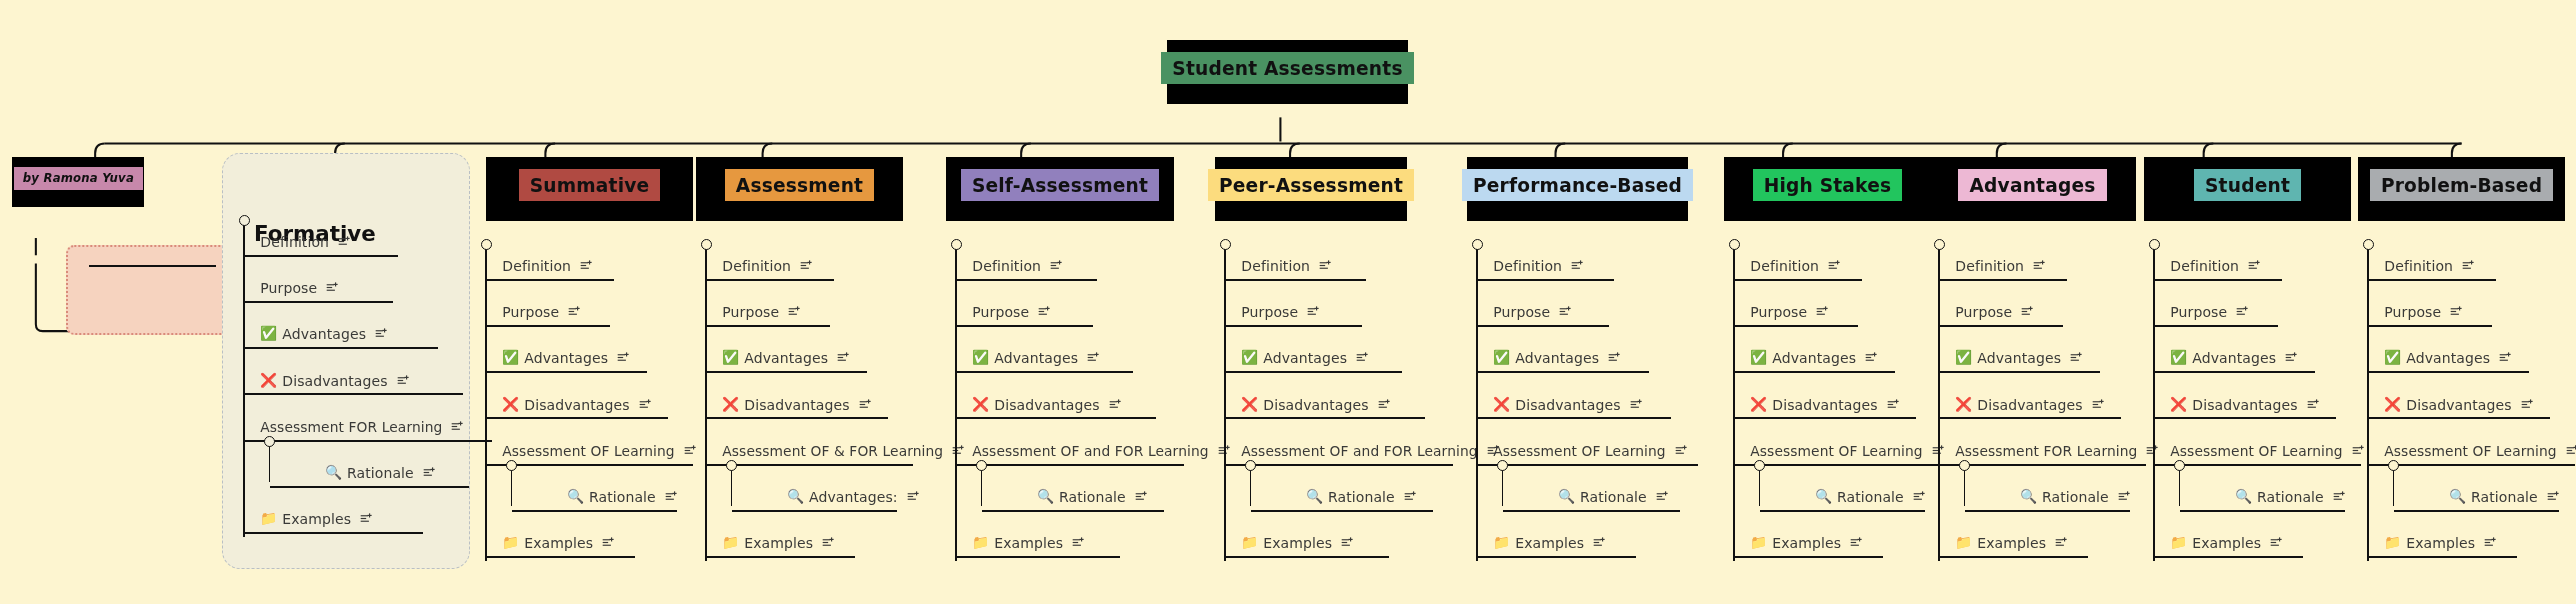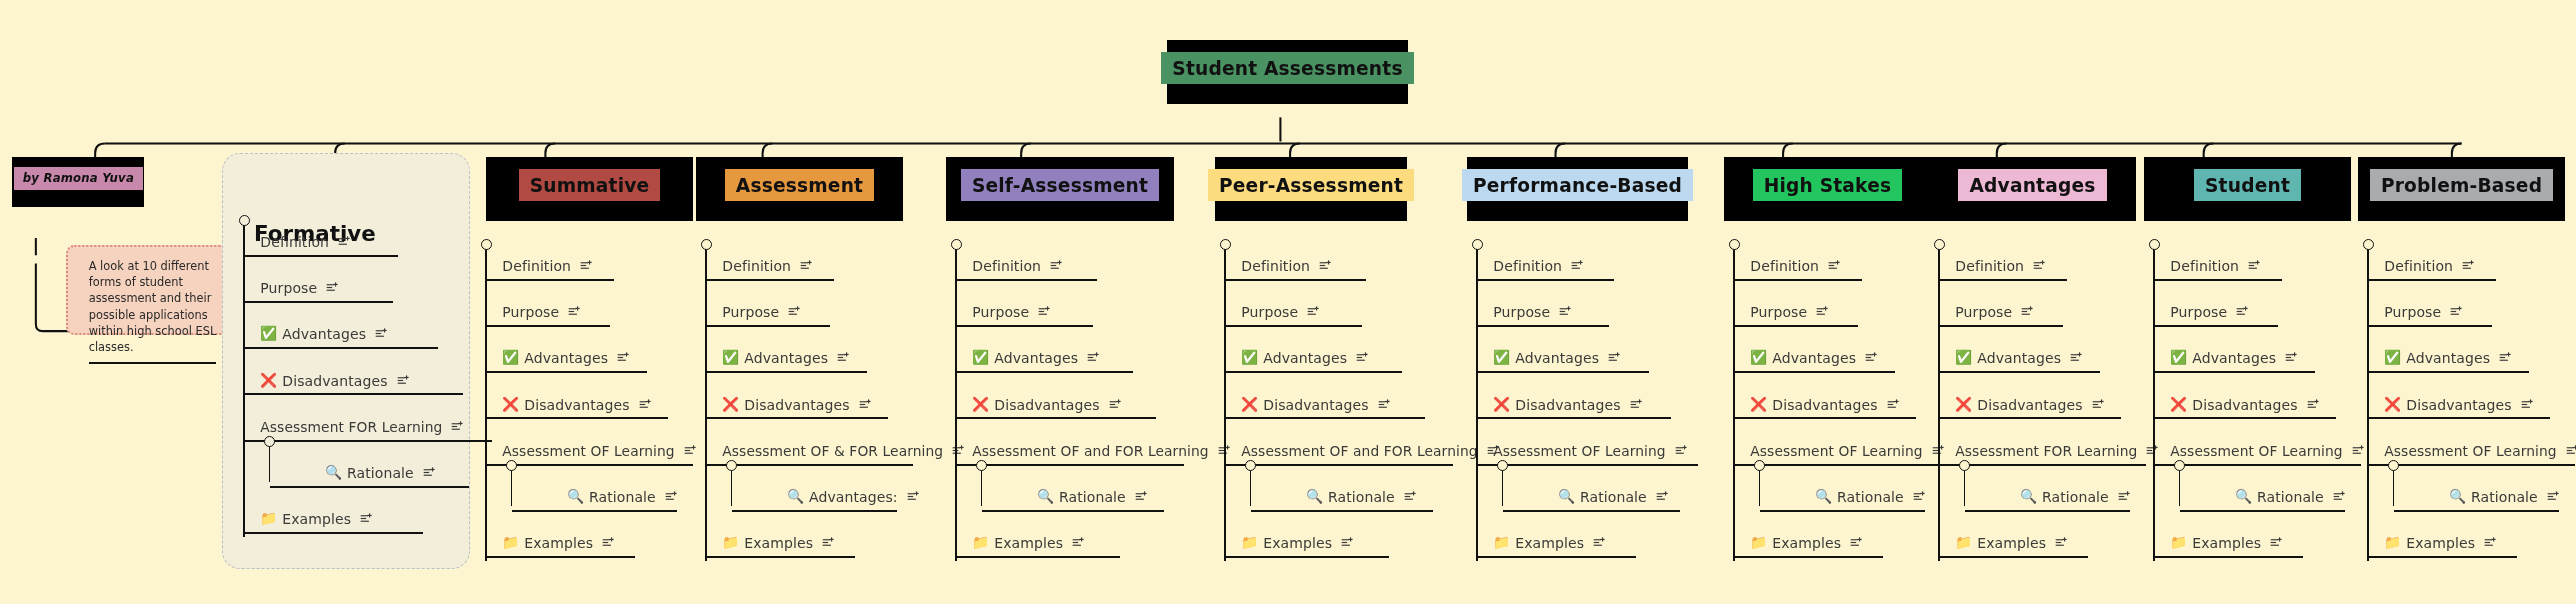--- a/index.html
+++ b/index.html
@@ -136,21 +136,20 @@
     </div>
   </div>
 
   <div class="node" id="root-node" style="left:1167px;top:40px;width:241px;">
     <div class="hdr">
       <span class="hdr-fill" id="root-fill" style="background: rgb(74, 146, 98);">Student Assessments</span>
     </div>
   </div>
 
   <div class="callout" id="callout-box" style="left: 66px; top: 245px; width: 186px; height: 90px; background: rgb(246, 211, 191); border-color: rgb(217, 139, 122);">
-    <div class="callout-text">A look at 10 different forms of student assessment and their possible applications within high school ESL classes.</div>
     <div class="callout-rule"></div>
   </div>
 
   <div class="sel-panel" id="formative-panel" style="left: 222px; top: 153px; width: 248px; height: 416px; background: rgb(242, 238, 218); border-color: rgb(185, 191, 196);"></div>
   <div class="sel-title" id="formative-title" style="left:254px;top:181px;margin-top:40px;">Formative</div>
 
   <div id="branch-layer">
       <div class="branch sel" style="left: 241px; top: 219px; width: 248px;">
         <div class="vline" style="left:2.1px;top:4.1px;height:314px;"></div>
         <div class="dot" style="left:-2.1px;top:-4.1px;"></div>

